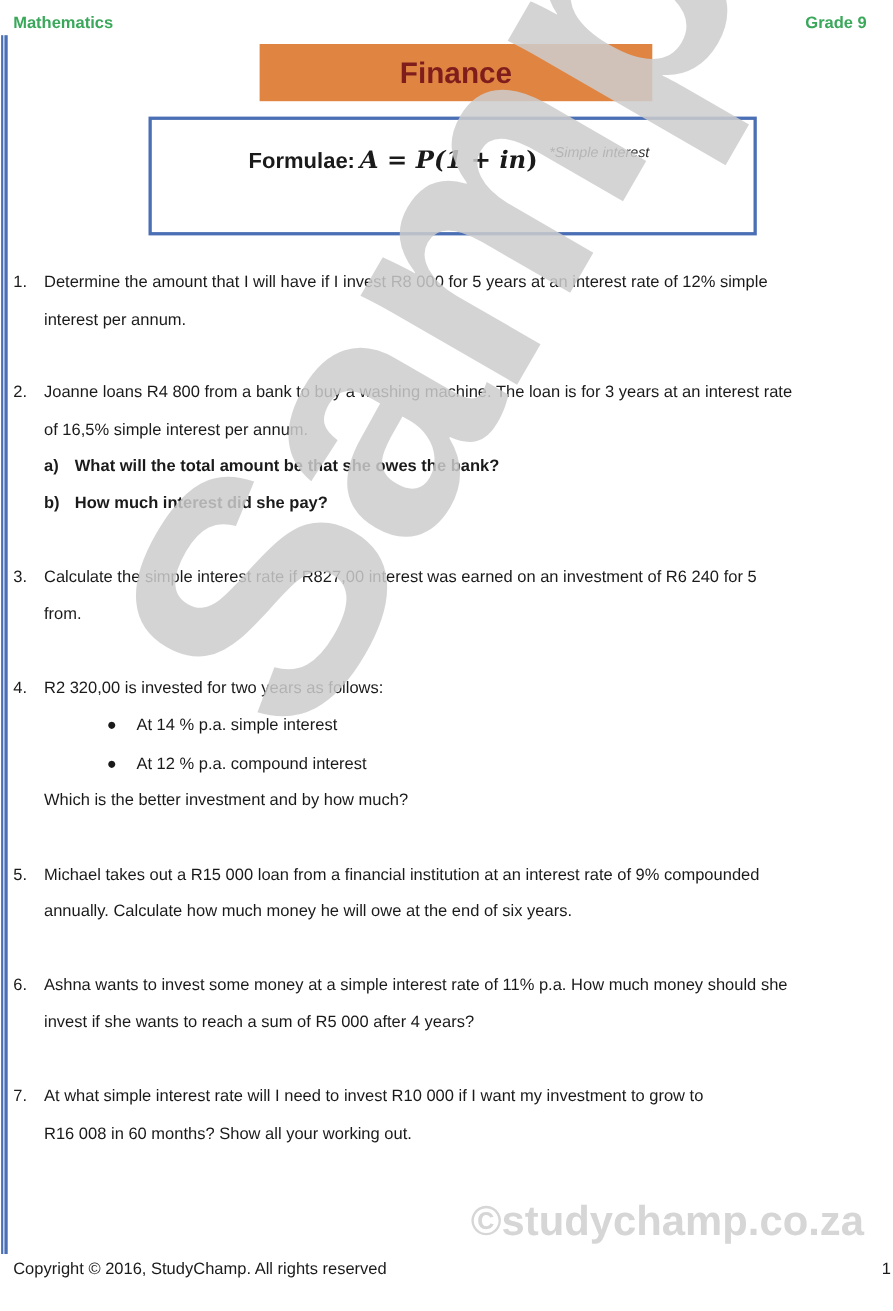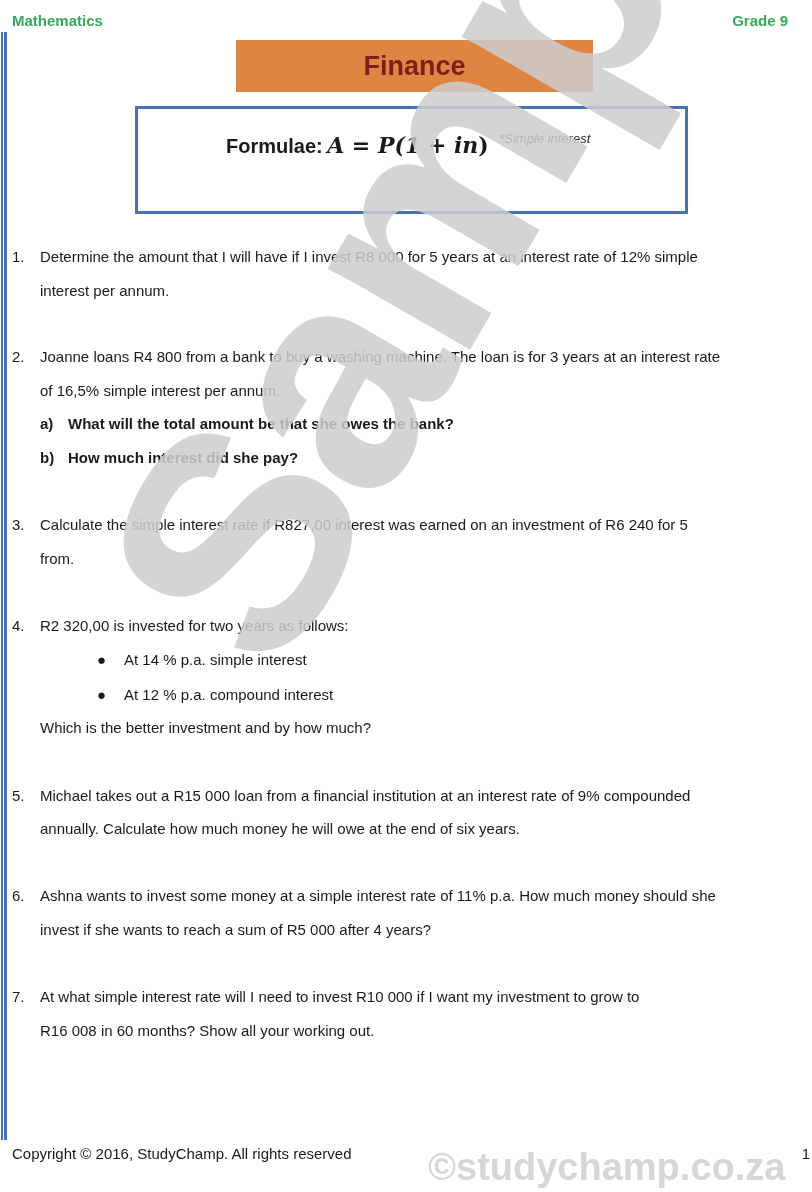--- a/index.html
+++ b/index.html
@@ -31,21 +31,21 @@
 
   .q { position: absolute; left: 12px; font-size: 15px; line-height: 34px; }
   .q .num { position: absolute; left: 0; top: 0; }
   .q .body { position: absolute; left: 28px; top: 0; white-space: nowrap; }
   .sub { position: absolute; left: 40px; font-size: 15px; line-height: 34px; white-space: nowrap; font-weight: bold; }
   .sub .lbl { display: inline-block; width: 28px; }
   .bullet { position: absolute; left: 68px; font-size: 15px; line-height: 34px; white-space: nowrap; margin-left: 29px; }
   .bullet .dot { display: inline-block; width: 27px; }
 
   .studychamp-mark {
-    position: absolute; left: 428px; top: 1146px; font-size: 38px; font-weight: bold;
+    position: absolute; left: 428px; top: 1090px; font-size: 38px; font-weight: bold;
     color: #d6d6d6; letter-spacing: 0px; white-space: nowrap;
   }
   .footer-copy { position: absolute; left: 12px; top: 1145px; font-size: 15px; color: #1a1a1a; }
   .footer-page { position: absolute; right: 2px; top: 1145px; font-size: 15px; color: #1a1a1a; }
 
   .sample-watermark {
     position: absolute; left: 30px; top: 540px; font-size: 310px; font-weight: bold;
     color: rgba(205,205,205,0.85); transform: rotate(-60deg); transform-origin: 0 0;
     white-space: nowrap; letter-spacing: -8px; pointer-events: none;
     font-family: "Liberation Sans", sans-serif;

